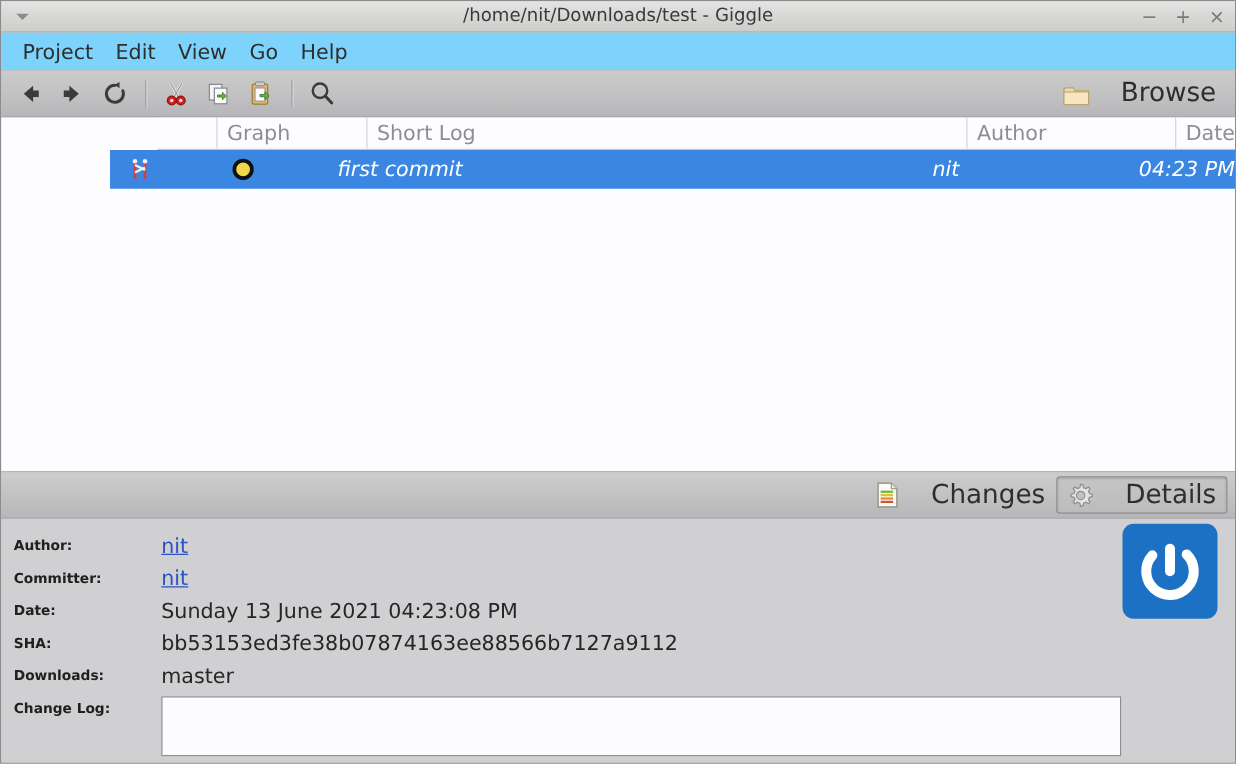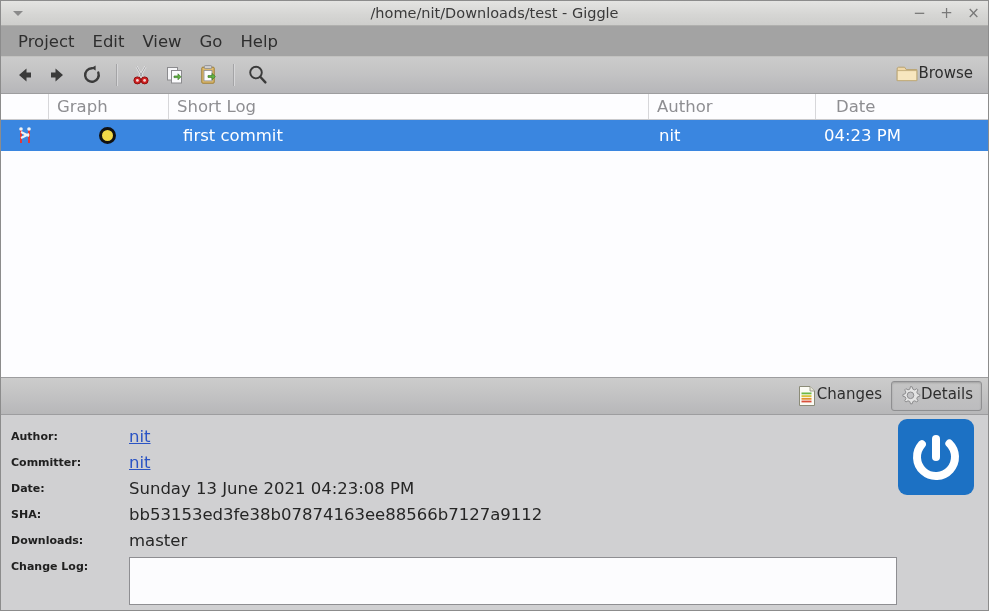--- a/index.html
+++ b/index.html
@@ -48,21 +48,21 @@
   }
   .win-btn {
     font-size: 15px; color: #787878; line-height: 1;
     cursor: default; user-select: none;
     width: 13px; text-align: center;
   }
 
   
   .menubar {
     height: 31px; flex: 0 0 31px;
-    background: #a3a3a3;
+    background: #7dd3fc;
     display: flex; align-items: center;
     padding-left: 8px;
     border-bottom: 1px solid #c2c2c0;
   }
   .menu-item {
     padding: 2px 9px;
     font-size: 16.5px; color: #2e2e2e;
     cursor: default;
   }
 
@@ -79,64 +79,66 @@
     display: flex; align-items: center; justify-content: center;
     cursor: default; border-radius: 3px;
   }
   .tb-sep {
     width: 1px; height: 22px; margin: 0 7px;
     background: #a4a4a6;
     box-shadow: 1px 0 0 #d6d6d8;
   }
   .tb-right { margin-left: auto; display: flex; align-items: center; gap: 2px; }
   .tb-tog {
-    display: flex; align-items: flex-start; gap: 0;
+    display: flex; align-items: flex-end; gap: 25px;
     padding: 3px 8px; height: 30px;
-    font-size: 15px; color: #2e2e2e;
+    font-size: 21px; color: #2e2e2e;
     border-radius: 3px; cursor: default;
     border: 1px solid transparent;
   }
   .tb-tog.active {
     background: linear-gradient(to bottom,#c5c5c5,#bcbcbe);
     border: 1px solid #8f8f91;
     box-shadow: inset 0 1px 2px rgba(0,0,0,0.18);
   }
 
   
   .listwrap {
     flex: 0 0 284px;
     background: #fdfdff;
     border-bottom: 1px solid #9d9d9f;
     display: flex; flex-direction: column;
     overflow: hidden;
+    align-items: flex-end;
   }
   .lheader {
     height: 26px; flex: 0 0 26px;
     display: flex; align-items: stretch;
     background: #fdfdff;
     border-bottom: 1px solid #c9c9cc;
   }
   .lh-cell {
     display: flex; align-items: center;
     font-size: 16.5px; color: #8e8e92;
     padding-left: 8px;
     border-right: 1px solid #d7d7da;
     cursor: default; overflow: hidden; white-space: nowrap;
   }
   .lh-cell.c-icon  { flex: 0 0 48px; padding-left: 0; }
   .lh-cell.c-graph { flex: 0 0 120px; }
   .lh-cell.c-log   { flex: 0 0 480px; }
   .lh-cell.c-auth  { flex: 0 0 167px; }
-  .lh-cell.c-date  { flex: 1 1 auto; border-right: none; margin-left: 12px; }
+  .lh-cell.c-date  { flex: 1 1 auto; border-right: none; }
 
   .lrow {
     height: 31px; flex: 0 0 31px;
     display: flex; align-items: stretch;
     background: #3a86e0; color: #ffffff;
     cursor: default;
+    font-style: italic;
   }
   .lr-cell {
     display: flex; align-items: center;
     font-size: 16.5px; padding-left: 8px;
     overflow: hidden; white-space: nowrap;
   }
   .lr-cell.c-icon  { flex: 0 0 48px; padding-left: 0; justify-content: center; }
   .lr-cell.c-graph { flex: 0 0 120px; padding-left: 0; }
   .lr-cell.c-log   { flex: 0 0 480px; padding-left: 14px; }
   .lr-cell.c-auth  { flex: 0 0 167px; padding-left: 10px; }

